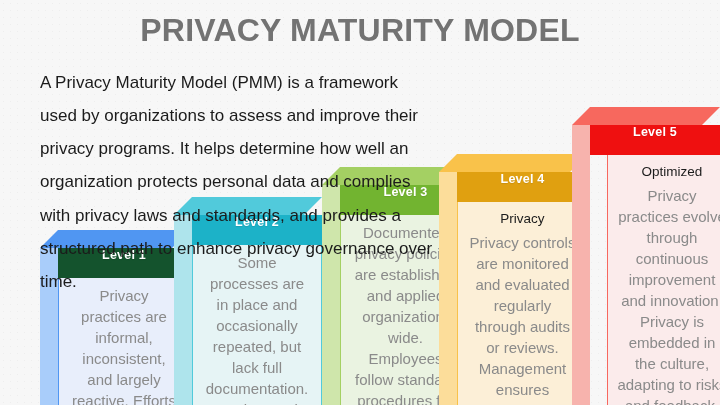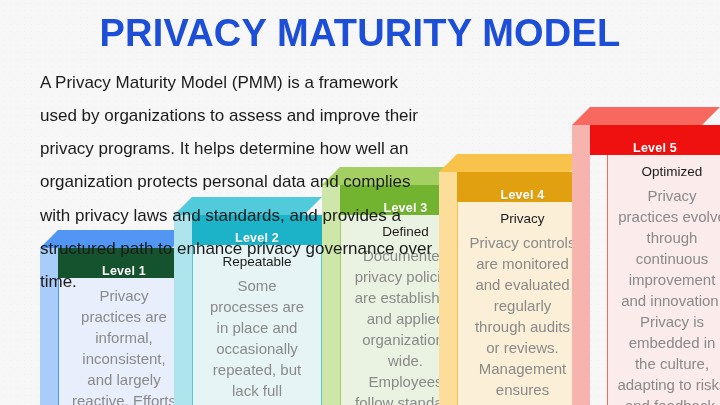--- a/index.html
+++ b/index.html
@@ -15,24 +15,24 @@
     background-image:radial-gradient(#e6e6e6 0.6px, transparent 0.7px);
     background-size:7px 7px;
     opacity:.55;
     pointer-events:none;
   }
 
   .title{
     position:absolute;
     top:12px; left:0; width:720px;
     text-align:center;
-    font-size:38px;
+    font-size:32px;
     font-weight:bold;
     letter-spacing:.2px;
-    color:#1d4ed8;
+    color:#737373;
     z-index:30;
   }
 
   .intro{
     position:absolute;
     left:40px; top:66px;
     width:395px;
     font-size:17px;
     line-height:1.95;
     color:#1b1b1b;
@@ -62,21 +62,21 @@
     position:absolute;
     left:-18px; top:0;
     height:18px;
     clip-path: polygon(18px 0, 100% 0, calc(100% - 18px) 100%, 0 100%);
   }
 
   .header{
     position:absolute;
     left:0; top:18px;
     height:30px;
-    display:flex; align-items:flex-end; justify-content:center;
+    display:flex; align-items:flex-start; justify-content:center;
   }
   .header span{
     color:#ffffff;
     font-size:12.5px;
     font-weight:bold;
     letter-spacing:.2px;
     text-shadow:0 1px 1px rgba(0,0,0,.10);
   }
 
   .body{
@@ -119,33 +119,31 @@
     </div>
   </div>
 
   <div class="step" style="left:192px; top:197px; width:130px; height:208px;">
     <div class="side" style="background: rgb(174, 228, 236);"></div>
     <div class="top" style="width: 148px; background: rgb(81, 202, 219);"></div>
     <div class="header" style="width: 130px; background: rgb(28, 178, 200);">
       <span>Level 2</span>
     </div>
     <div class="body" style="width: 130px; background: rgb(230, 244, 245); border-left: 1px solid rgb(81, 202, 219); border-right: 1px solid rgb(81, 202, 219);">
-      <div class="stage">Repeatable</div>
       <div class="desc">Some processes are in place and occasionally repeated, but lack full documentation. Consistency is emerging, yet practices remain fragmented.</div>
     </div>
   </div>
 
   <div class="step" style="left:324px; top:167px; width:131px; height:238px;margin-left:16px;">
     <div class="side" style="background: rgb(207, 230, 171);"></div>
     <div class="top" style="width: 149px; background: rgb(164, 208, 99);"></div>
     <div class="header" style="width: 131px; background: rgb(114, 180, 48);">
       <span>Level 3</span>
     </div>
     <div class="body" style="width: 131px; background: rgb(234, 243, 225); border-left: 1px solid rgb(164, 208, 99); border-right: 1px solid rgb(164, 208, 99);">
-      <div class="stage">Defined</div>
       <div class="desc">Documented privacy policies are established and applied organization-wide. Employees follow standard procedures for handling privacy matters.</div>
     </div>
   </div>
 
   <div class="step" style="left:457px; top:137px; width:131px; height:320px;margin-top:17px;">
     <div class="side" style="background: rgb(252, 221, 154);"></div>
     <div class="top" style="width: 149px; background: rgb(249, 194, 74);"></div>
     <div class="header" style="width: 131px; background: rgb(224, 160, 16);">
       <span>Level 4</span>
     </div>

